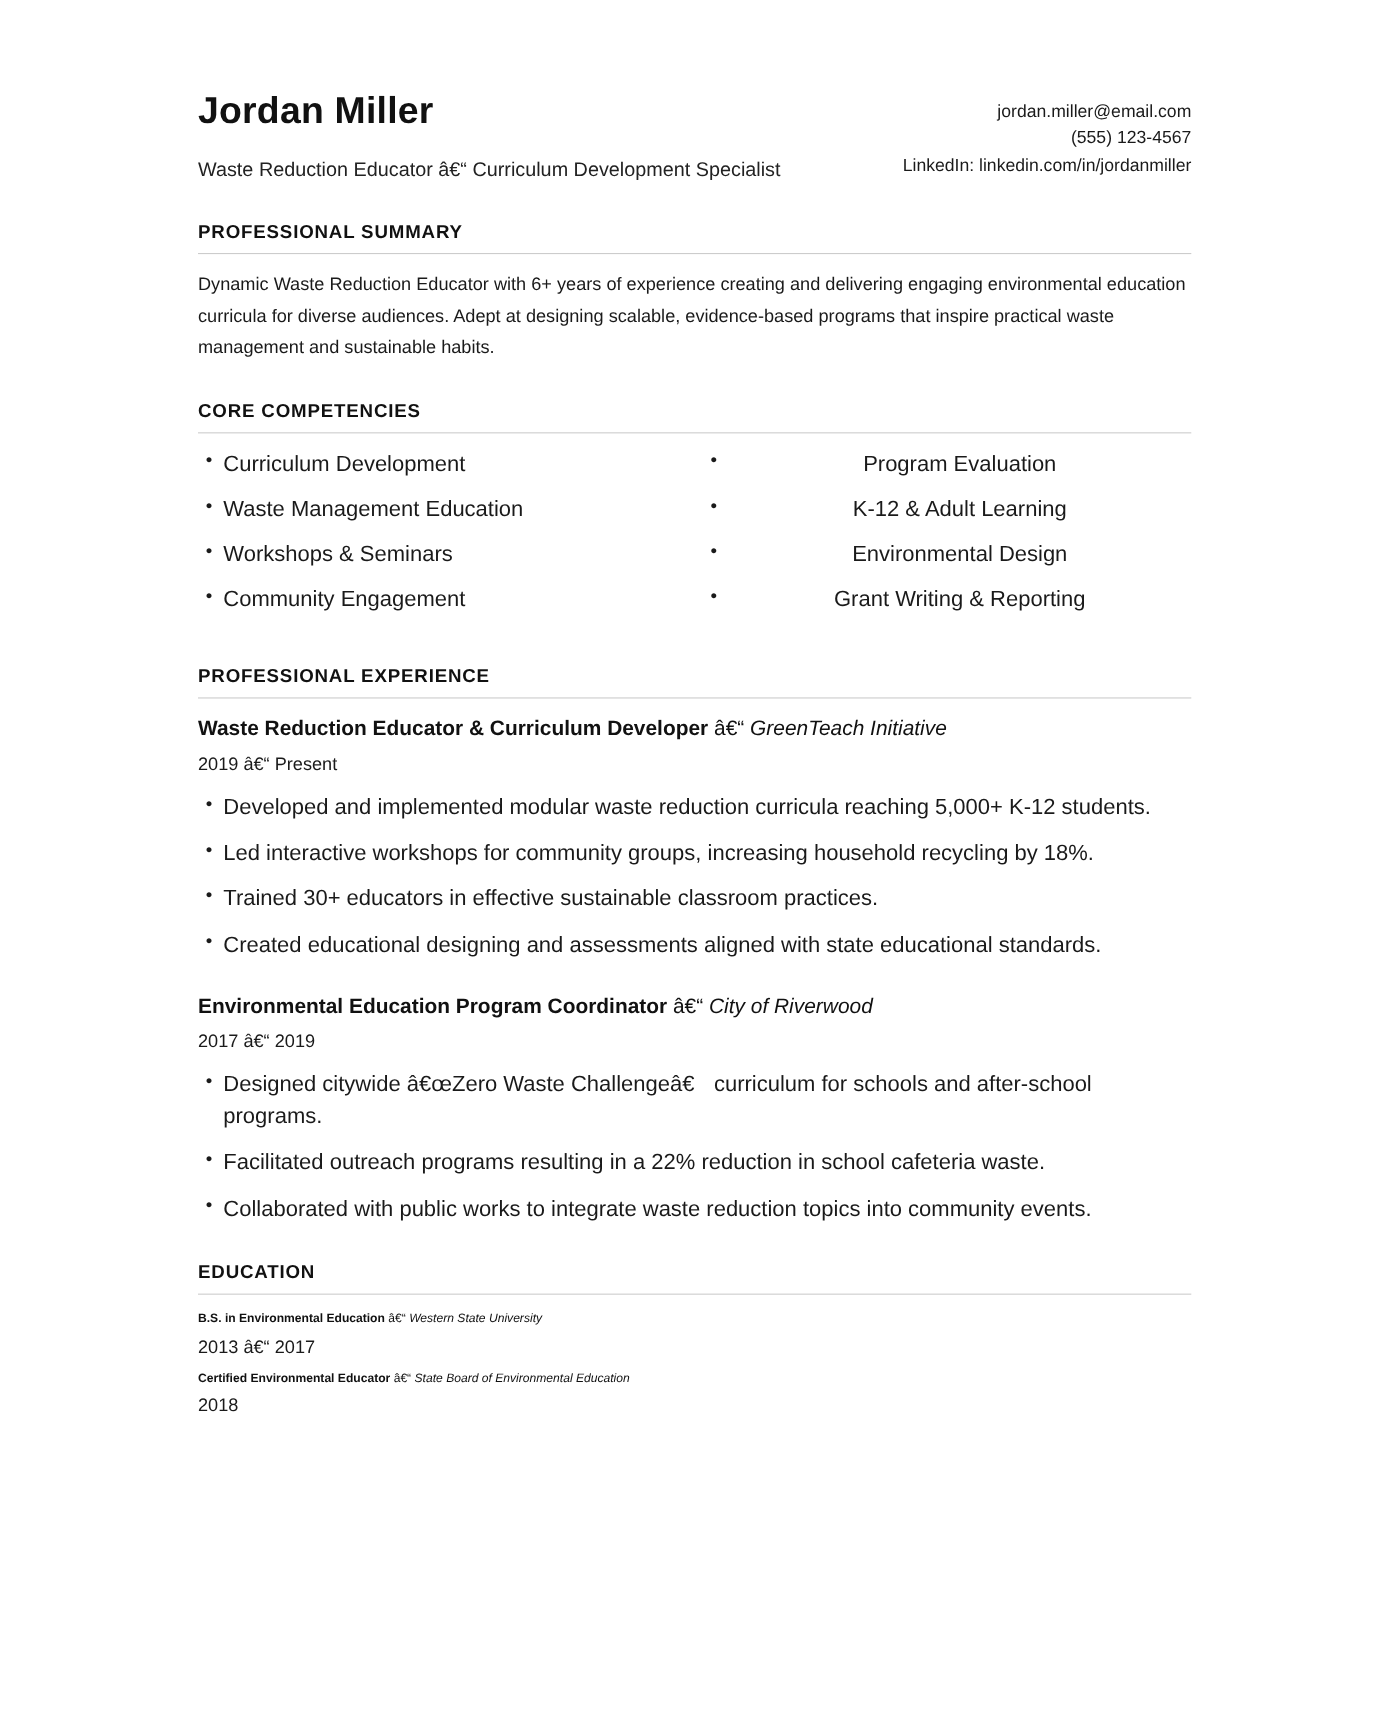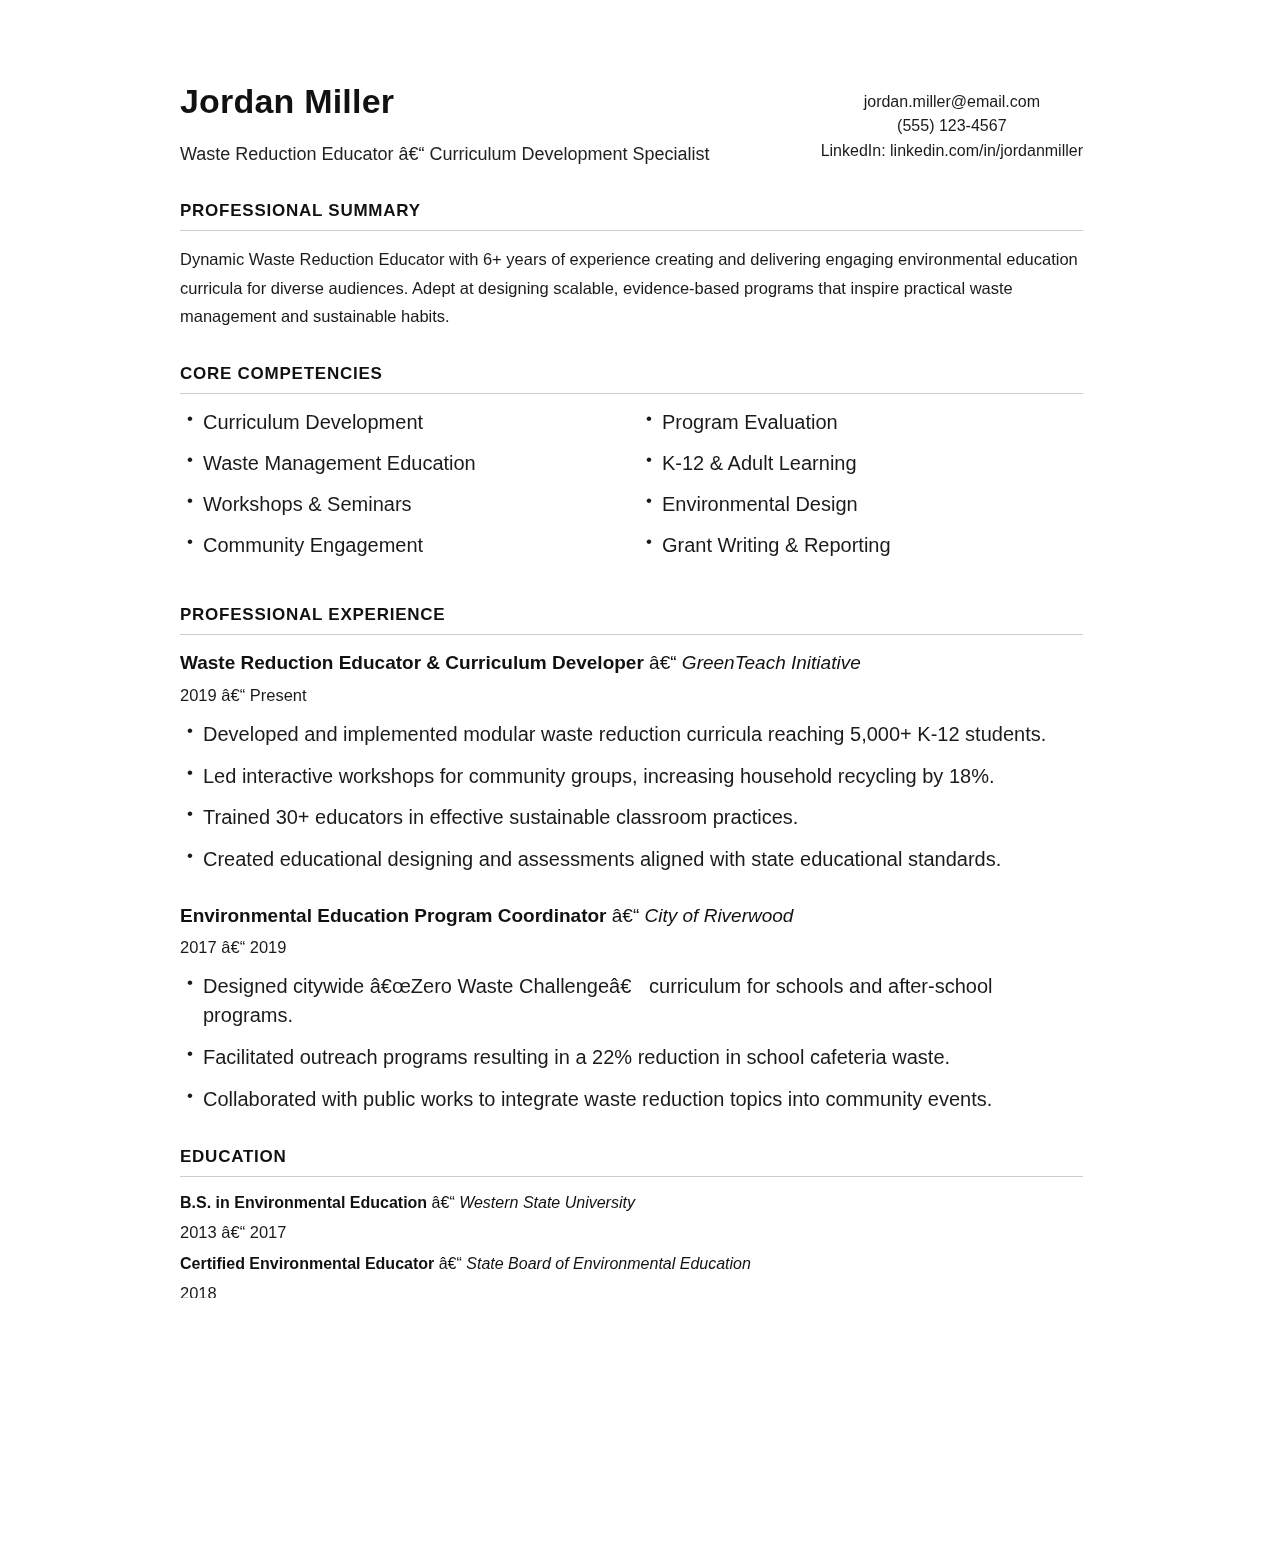--- a/index.html
+++ b/index.html
@@ -53,21 +53,21 @@
     color: #111111;
     margin: 0;
   }
   .tagline {
     font-size: 18px;
     line-height: 1.45;
     color: #222222;
     margin-top: 21px;
   }
   .contact {
-    text-align: center;
+    text-align: right;
     font-size: 16px;
     line-height: 1.52;
     color: #1a1a1a;
     padding-top: 10px;
     white-space: nowrap;
   }
   .contact div { display: block; }
 
   
   .section { margin-top: 34px; }
@@ -92,21 +92,21 @@
     color: #1a1a1a;
     max-width: 900px;
   }
 
   
   .comp-cols {
     display: flex;
     margin-top: 2px;
   }
   .comp-col { width: 445px; }
-  .comp-col.second { margin-left: 15px; }
+  .comp-col.second { margin-left: 15px; text-align: center; }
 
   ul.bullets {
     list-style: none;
     margin: 0;
     padding: 0;
   }
   ul.bullets li {
     position: relative;
     padding-left: 23px;
     font-size: 20px;
@@ -139,21 +139,21 @@
     line-height: 1.5;
     color: #1a1a1a;
     margin-top: 5px;
     margin-bottom: 12px;
   }
   .job ul.bullets li { margin-bottom: 13px; }
 
   
   .edu-entry { margin-bottom: 2px; }
   .edu-line {
-    font-size: 16px;
+    font-size: 11px;
     line-height: 1.5;
     color: #111111;
   }
   .edu-line .degree { font-weight: bold; }
   .edu-line .school { font-style: italic; }
   .edu-dates {
     font-size: 16.5px;
     line-height: 1.5;
     color: #1a1a1a;
     margin-top: 5px;

